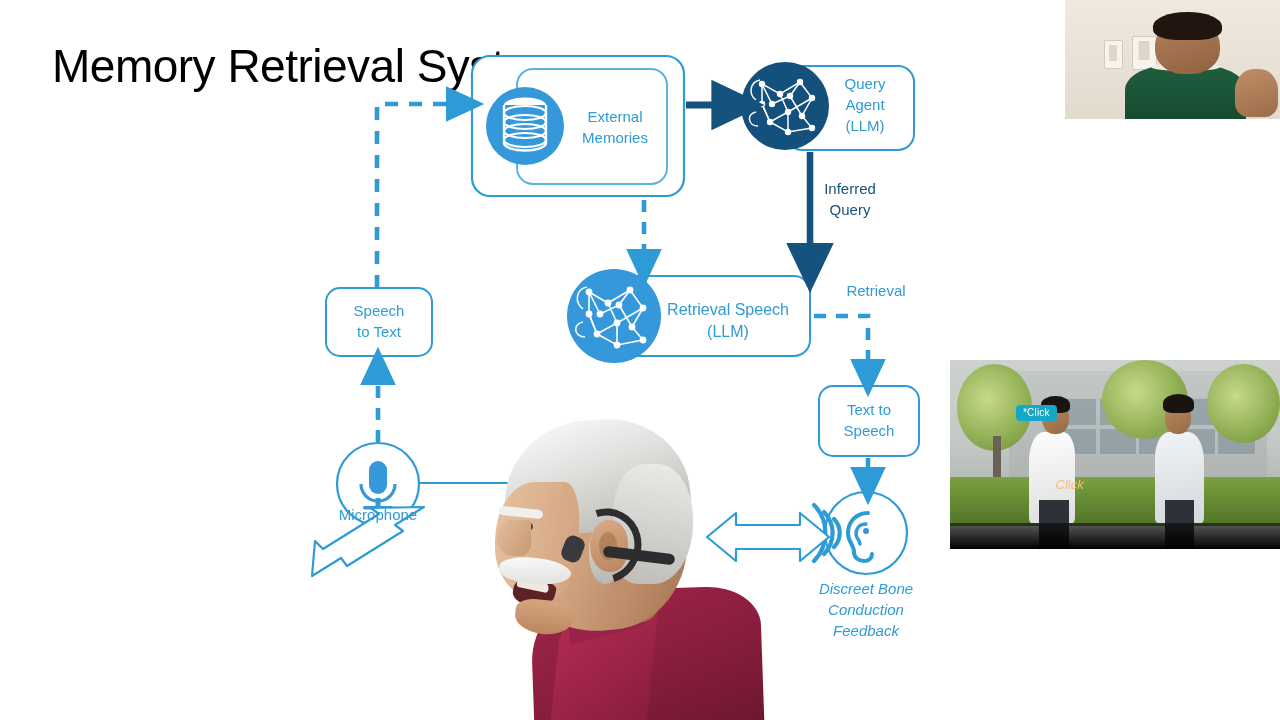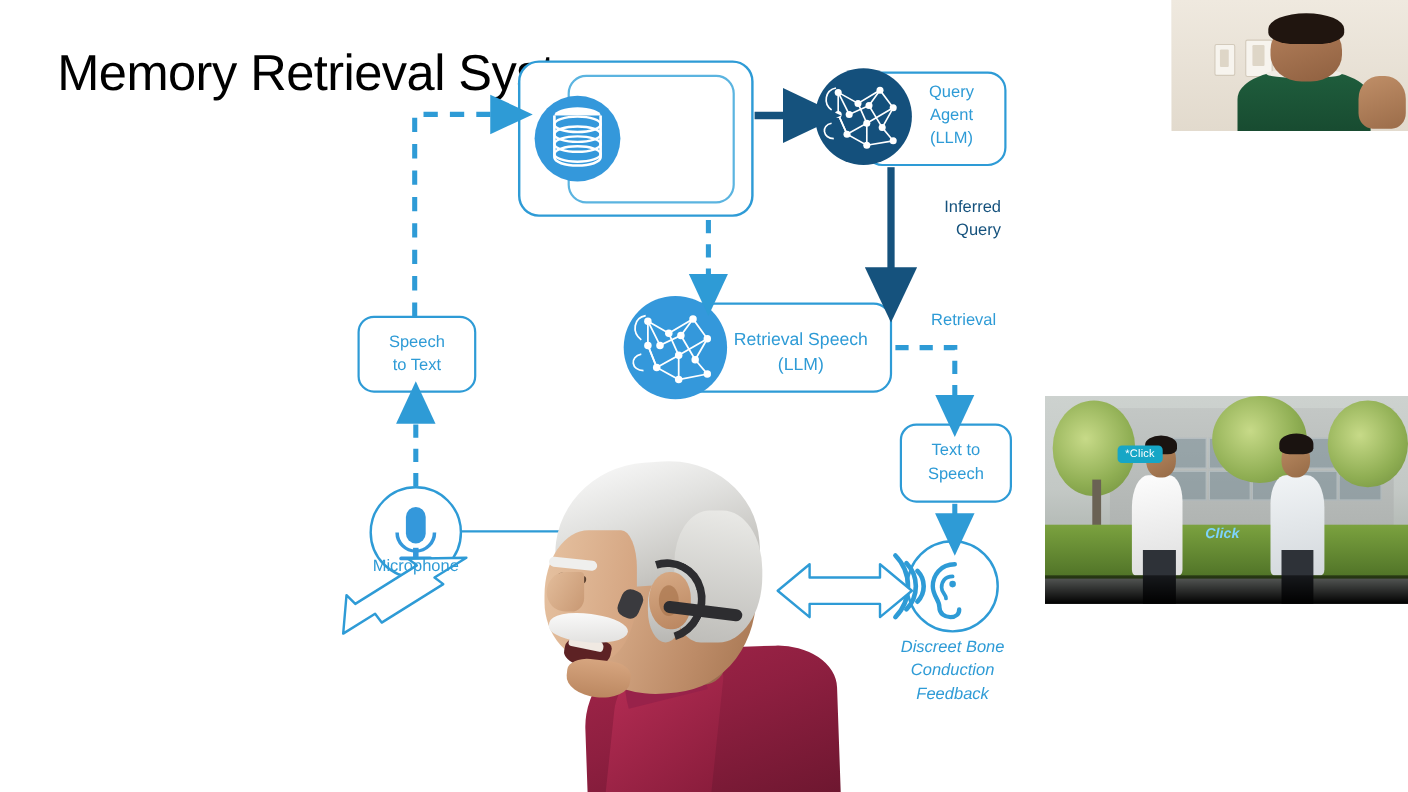--- a/index.html
+++ b/index.html
@@ -188,21 +188,21 @@
   .b-man{position:absolute;bottom:10%;background:linear-gradient(170deg,#fdfdfd,#dedede);}
   .b-legs{position:absolute;bottom:0;background:#2e3238;}
   .b-head{position:absolute;background:linear-gradient(150deg,#bb8b62,#956a46);border-radius:46%;}
   .b-hair{position:absolute;background:#1a1310;border-radius:50% 50% 30% 30%;}
   .b-dark{position:absolute;left:0;bottom:0;width:100%;height:14%;
     background:linear-gradient(180deg,rgba(0,0,0,.5),#000);}
   .clip-tag{
     position:absolute;background:#16a6c6;color:#fff;font-size:10px;
     padding:2px 7px 3px 7px;border-radius:4px;white-space:nowrap;letter-spacing:.2px;
   }
-  .click-txt{position:absolute;color:#7dd3fc;font-size:13px;font-style:italic;font-weight:bold;margin-left:40px;}
+  .click-txt{position:absolute;color:#fdba74;font-size:13px;font-style:italic;font-weight:normal;}
 </style>
 </head>
 <body>
 
 <div id="stage">
 
   <div id="title">Memory Retrieval System</div>
 
   <svg id="diagram" viewBox="0 0 1280 720">
     <defs>
@@ -325,41 +325,43 @@
 
     <path d="M378,442 L378,366" fill="none" stroke="#2e9bd6" stroke-width="4.6" stroke-dasharray="12 10" marker-end="url(#arrLight)"></path>
 
     <path d="M420,483 L528,483 L583,514" fill="none" stroke="#2e9bd6" stroke-width="2"></path>
 
     <path d="M425,511 L396,529 L404,535 L348,570 L342,562 L313,580 L316,545 L324,553 L380,518 L372,512 Z" transform="translate(-1,-4)" fill="#ffffff" stroke="#2e9bd6" stroke-width="2.2" stroke-linejoin="round"></path>
 
     <path d="M800,513 L800,525 L736,525 L736,513 L707,537 L736,561 L736,549 L800,549 L800,561 L829,537 Z" fill="#ffffff" stroke="#2e9bd6" stroke-width="2.2" stroke-linejoin="round"></path>
   </svg>
 
+  <div class="dlabel" style="left:545px;top:106px;width:140px;">External
+Memories</div>
 
   <div class="dlabel" style="left:810px;top:73px;width:110px;">Query
 Agent
 (LLM)</div>
 
   <div class="dlabel big" style="left:648px;top:299px;width:160px;">Retrieval Speech
 (LLM)</div>
 
   <div class="dlabel" style="left:329px;top:300px;width:100px;">Speech
 to Text</div>
 
   <div class="dlabel" style="left:819px;top:399px;width:100px;">Text to
 Speech</div>
 
   <div class="dlabel" style="left:298px;top:504px;width:160px;">Microphone</div>
 
   <div class="dlabel" style="left:786px;top:578px;width:160px;font-style:italic;">Discreet Bone
 Conduction
 Feedback</div>
 
-  <div class="dlabel dark" style="left:790px;top:178px;width:120px;text-align:right;">Inferred
+  <div class="dlabel dark" style="left:790px;top:178px;width:120px;">Inferred
 Query</div>
 
   <div class="dlabel" style="left:816px;top:280px;width:120px;">Retrieval</div>
 
   <div id="person">
     <div class="p-shirt"></div>
     <div class="p-shirt2"></div>
     <div class="p-collar"></div>
     <div class="p-neck"></div>
     <div class="p-head"></div>

